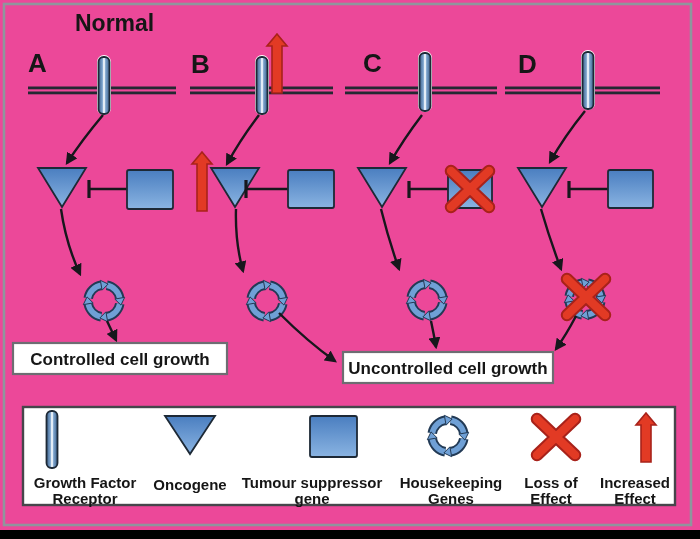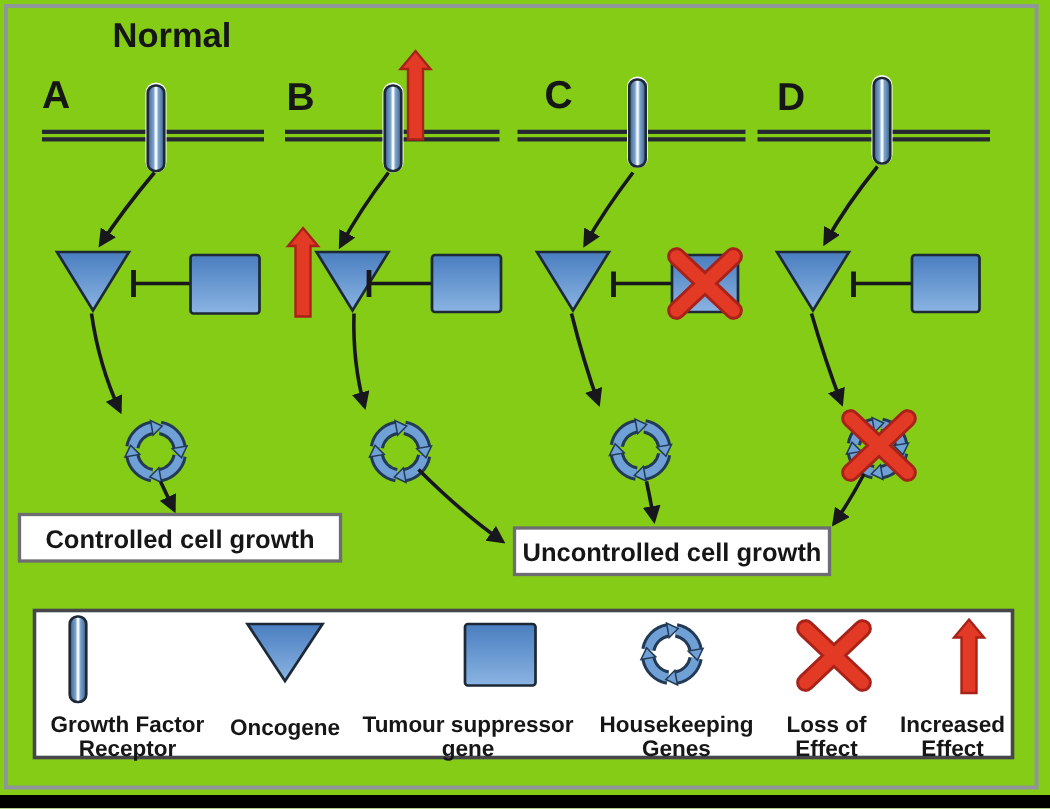--- a/index.html
+++ b/index.html
@@ -1,16 +1,16 @@
 <!DOCTYPE html>
 <html style="--shape-blue: #4a7ec0; --shape-blue-light: #8ab4e2; --cycle-blue: #6fa0d6; --accent-red: #e23a24; --red-dark: #a8221a;"><head>
 <meta charset="utf-8">
 <style>
   html,body{margin:0;padding:0;background:#fff;}
-  #stage{position:relative;width:700px;height:539px;background:#84cc16;overflow:hidden;}
+  #stage{position:relative;width:700px;height:539px;background:#ec4899;overflow:hidden;}
   svg{position:absolute;left:0;top:0;}
   .t{font-family:"Liberation Sans",sans-serif;font-weight:bold;fill:#161616;}
   .t-title{font-size:23px;}
   .t-letter{font-size:26px;}
   .t-box{font-size:17px;text-anchor:middle;}
   .t-leg{font-size:15px;text-anchor:middle;}
   .blk{fill:none;stroke:#17171c;stroke-width:2.4;}
   .inhib{stroke:#17171c;fill:none;}
   .shape{stroke:#1d2936;stroke-width:1.8;}
   .mem{fill:#242832;}

